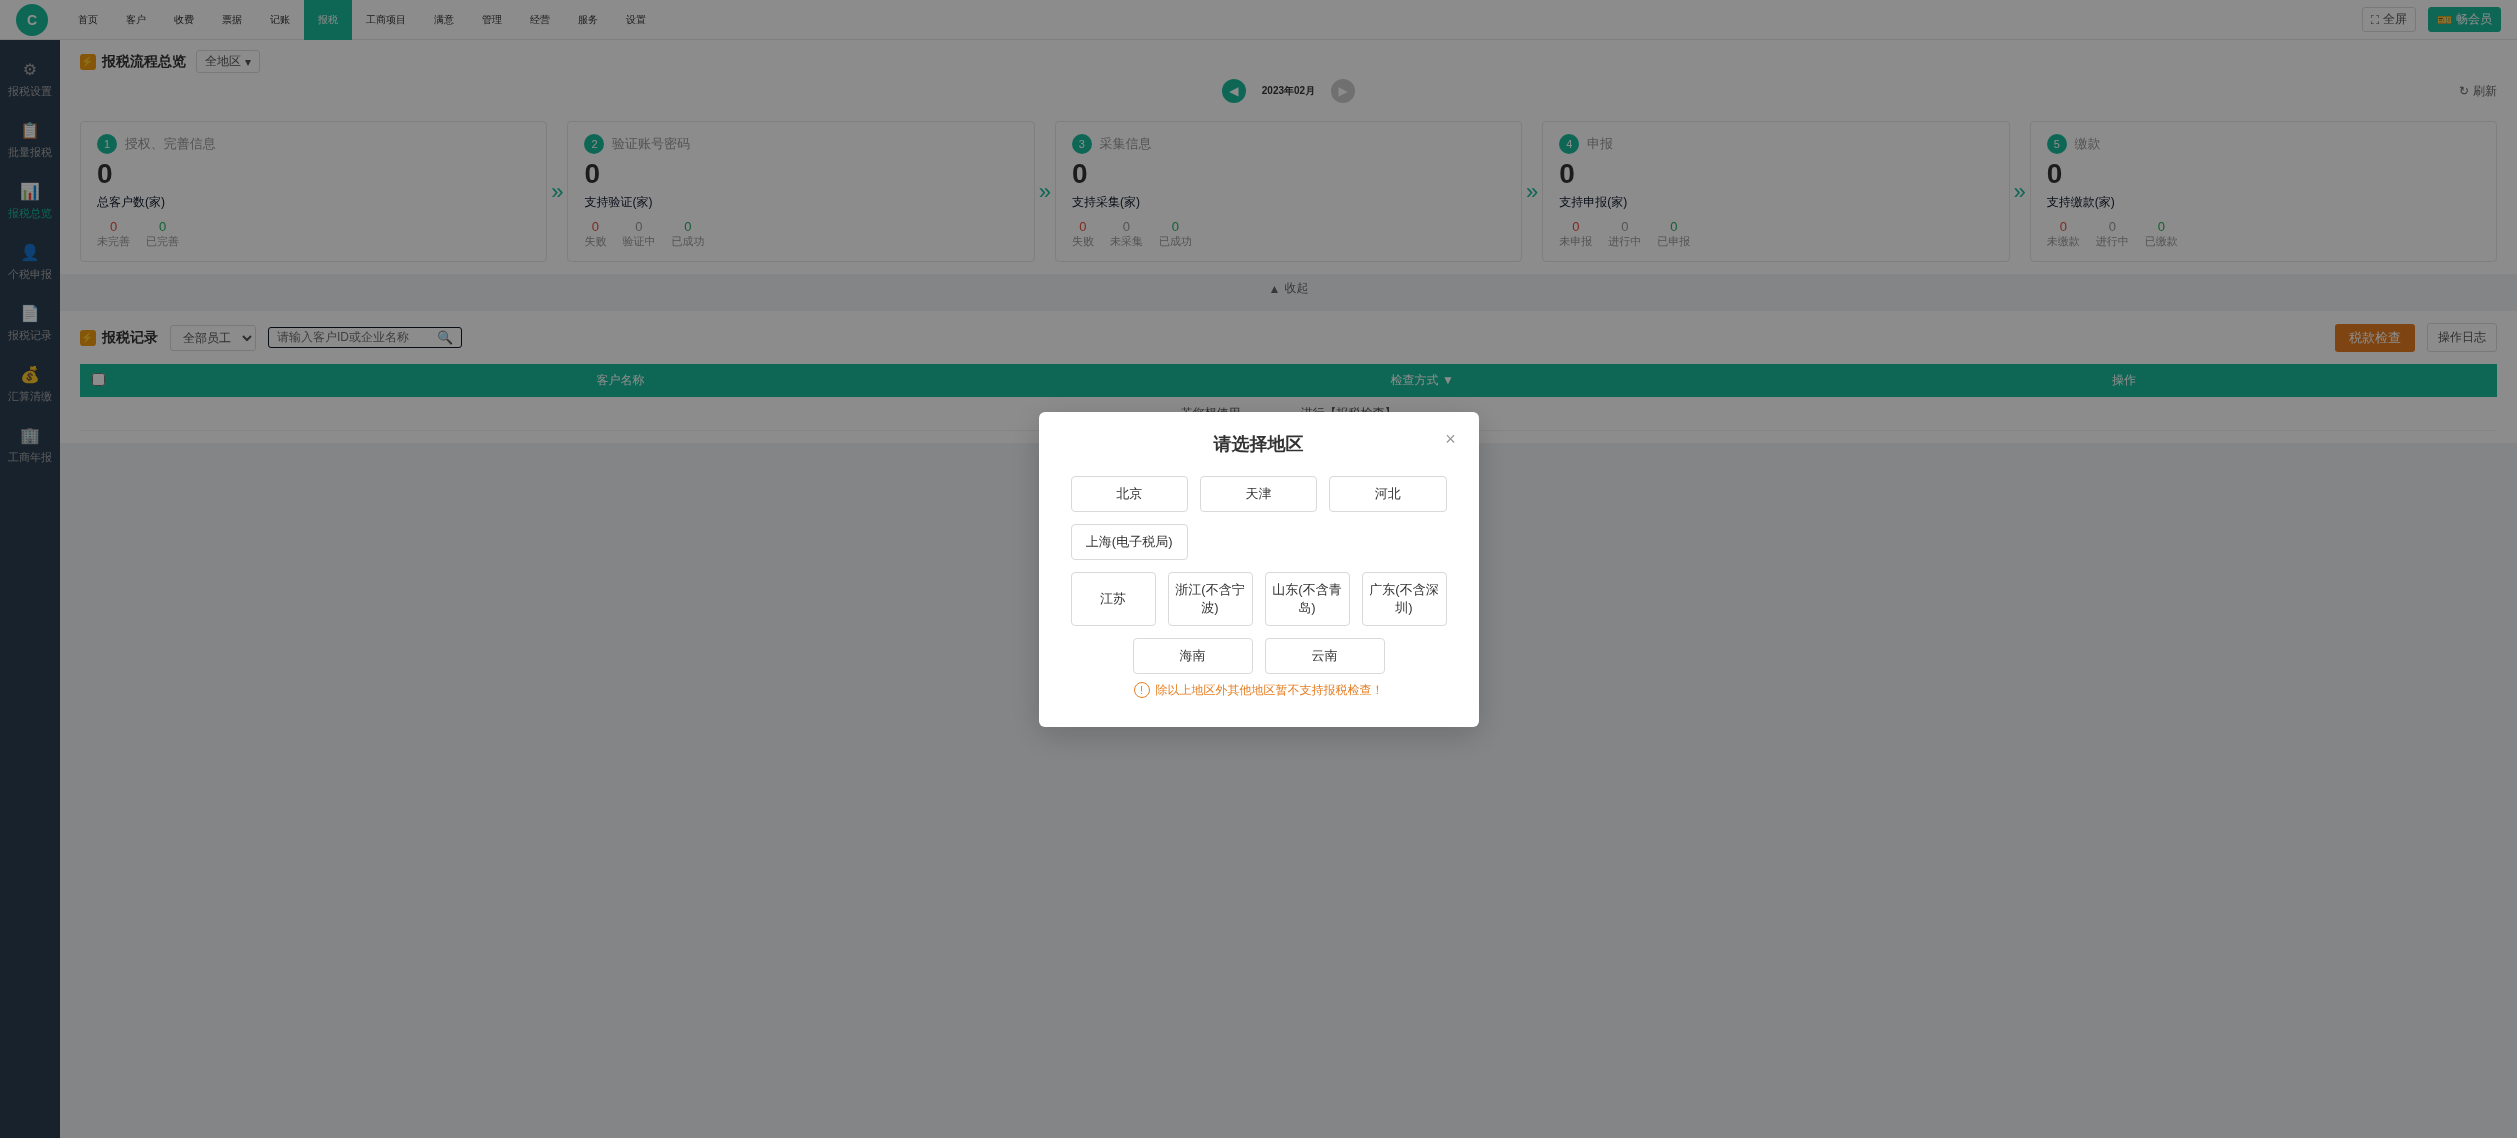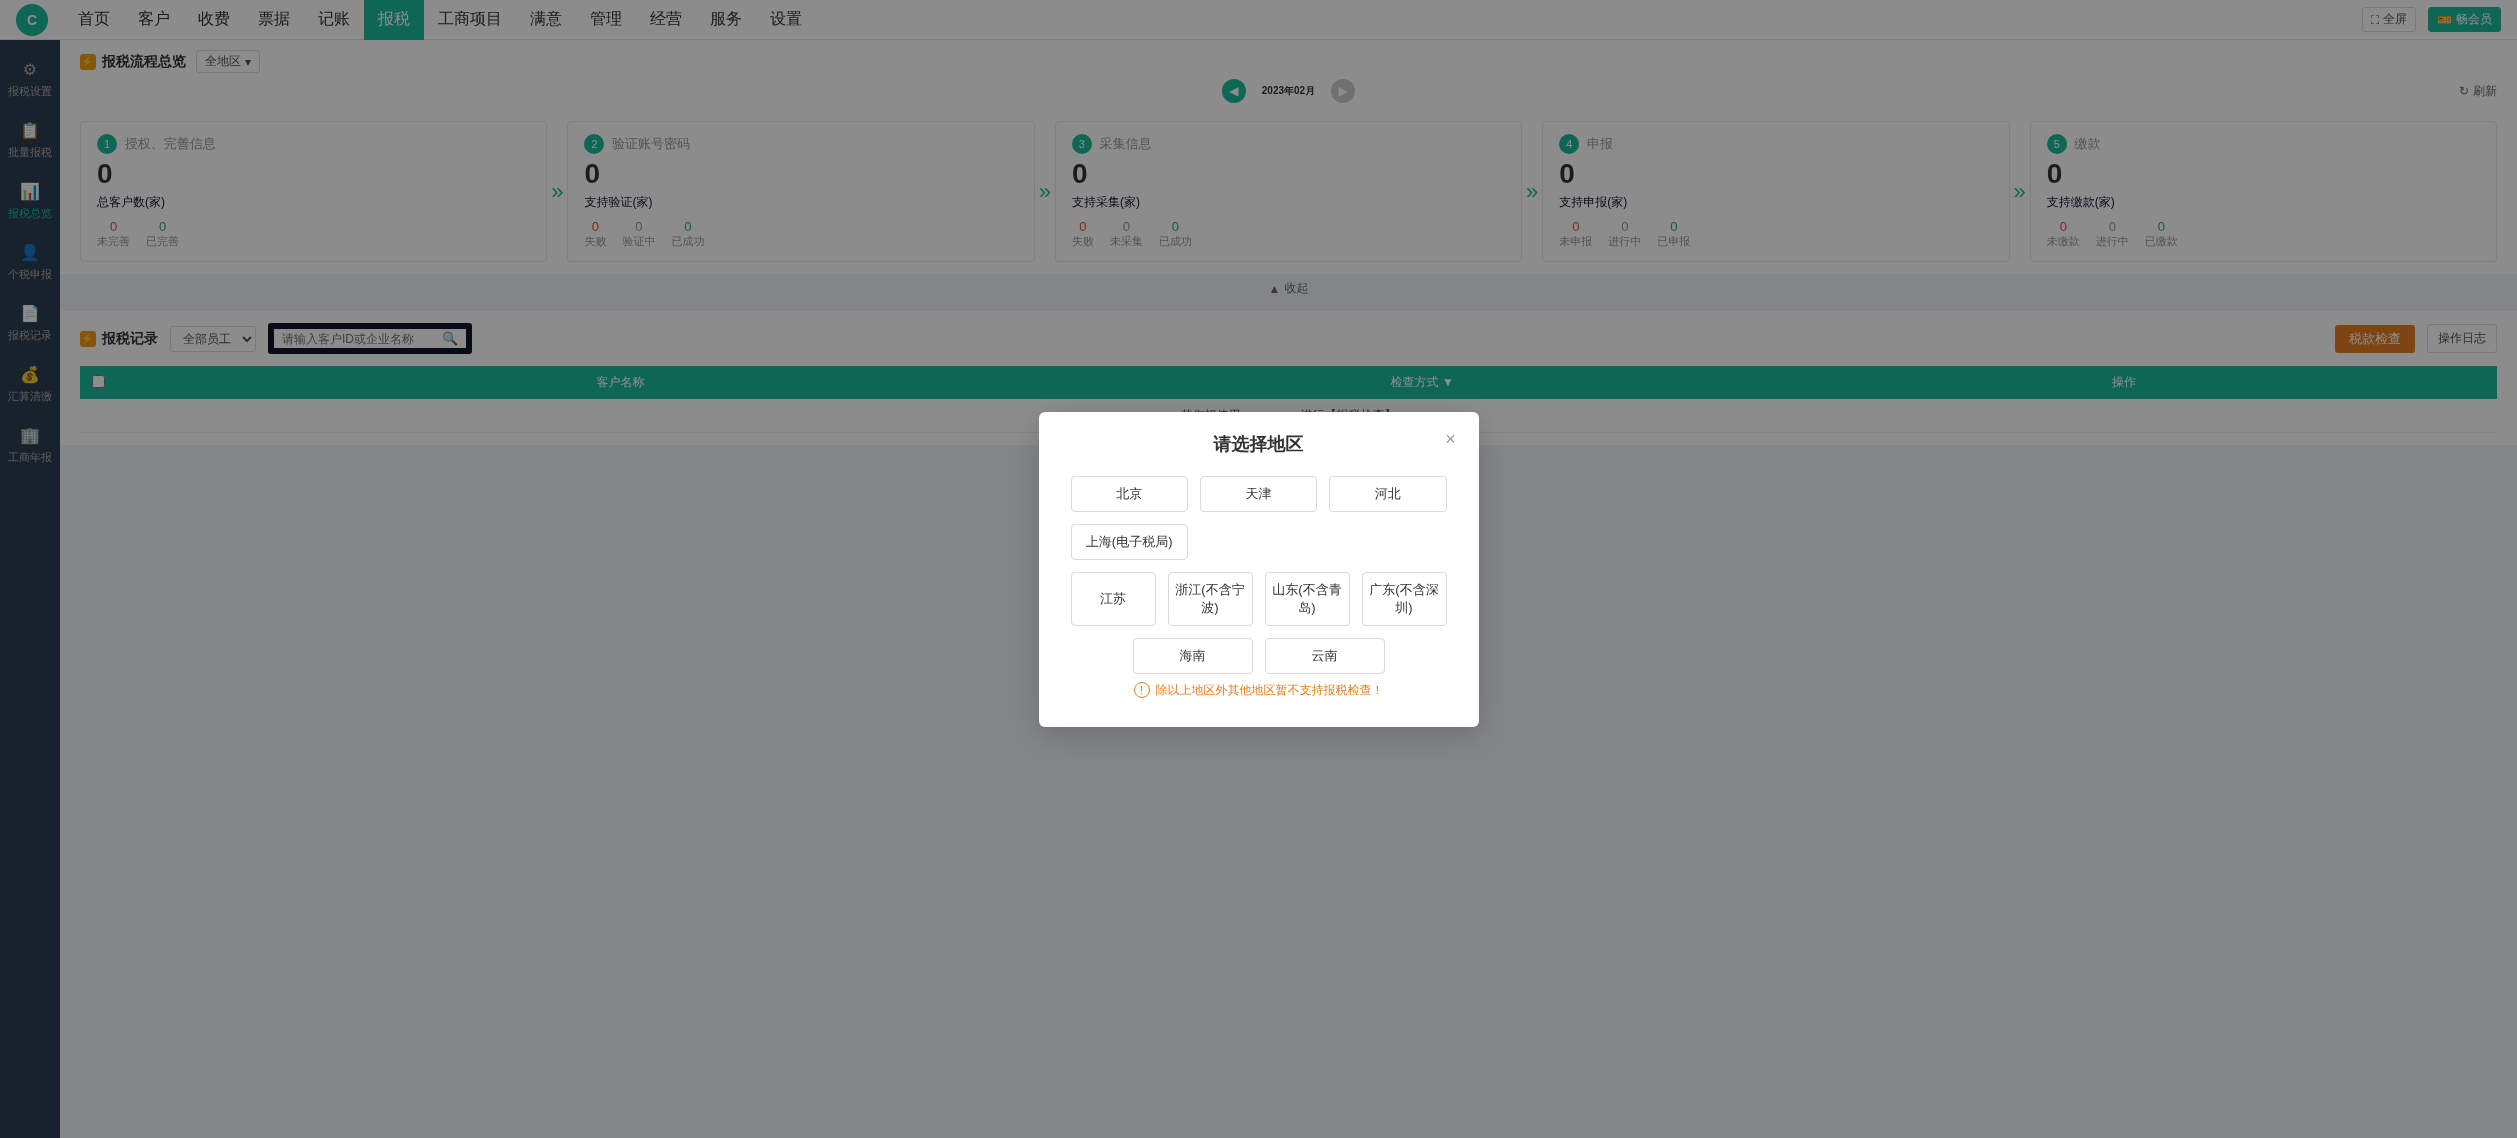--- a/index.html
+++ b/index.html
@@ -26,21 +26,21 @@
     }
     .top-nav-items {
       display: flex; gap: 0; flex: 1;
     }
     .top-nav-item {
       padding: 0 14px;
       height: 40px;
       display: flex; align-items: center;
       cursor: pointer;
       color: #333;
-      font-size: 16px;
+      font-size: 10px;
       text-align: right;
     }
     .top-nav-item.active {
       background: #1abc9c;
       color: white;
     }
     .top-nav-right {
       display: flex; align-items: center; gap: 12px; font-size: 12px; color: #666;
     }
     .top-nav-right .btn-fullscreen, .top-nav-right .btn-member {
@@ -178,22 +178,22 @@
     }
     .taxcheck-title {
       font-size: 14px; font-weight: bold; color: #333;
       display: flex; align-items: center; gap: 6px;
     }
     .filter-select {
       padding: 4px 8px; border: 1px solid #ddd; border-radius: 3px;
       font-size: 12px; background: #fff; color: #555; cursor: pointer;
     }
     .search-input-wrap {
-      display: flex; align-items: center;
-      border: 6px solid #0f172a; border-radius: 3px; background: #fff;
+      display: flex; align-items: flex-start;
+      border: 1px solid #0f172a; border-radius: 3px; background: #fff;
       padding: 2px 8px;
     }
     .search-input-wrap input {
       border: none; outline: none; font-size: 12px; width: 160px; background: transparent;
     }
     .btn-taxcheck {
       background: #e67e22; color: white; border: none;
       padding: 5px 14px; border-radius: 3px; cursor: pointer; font-size: 13px;
       margin-left: auto;
     }

